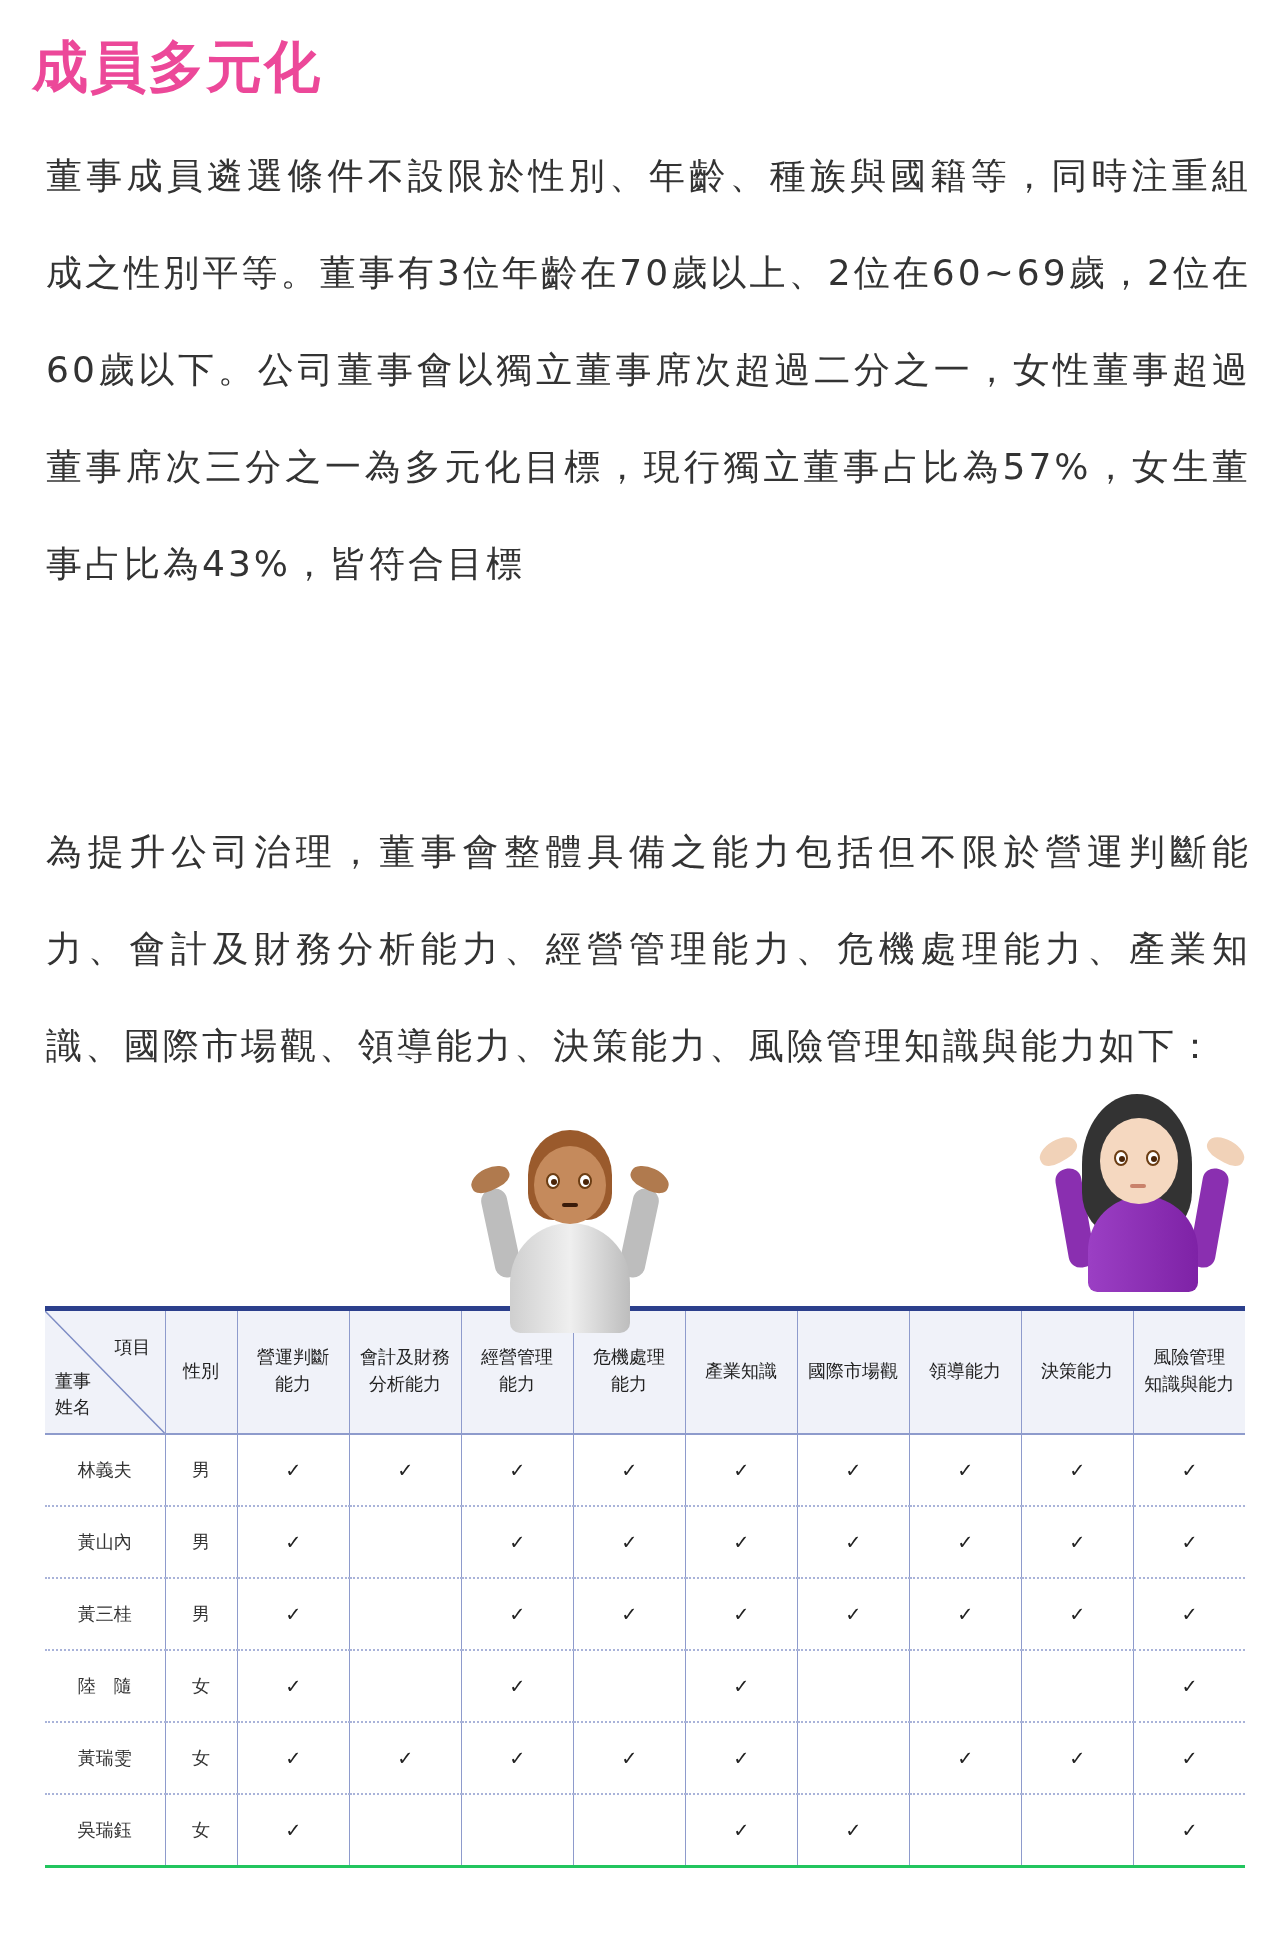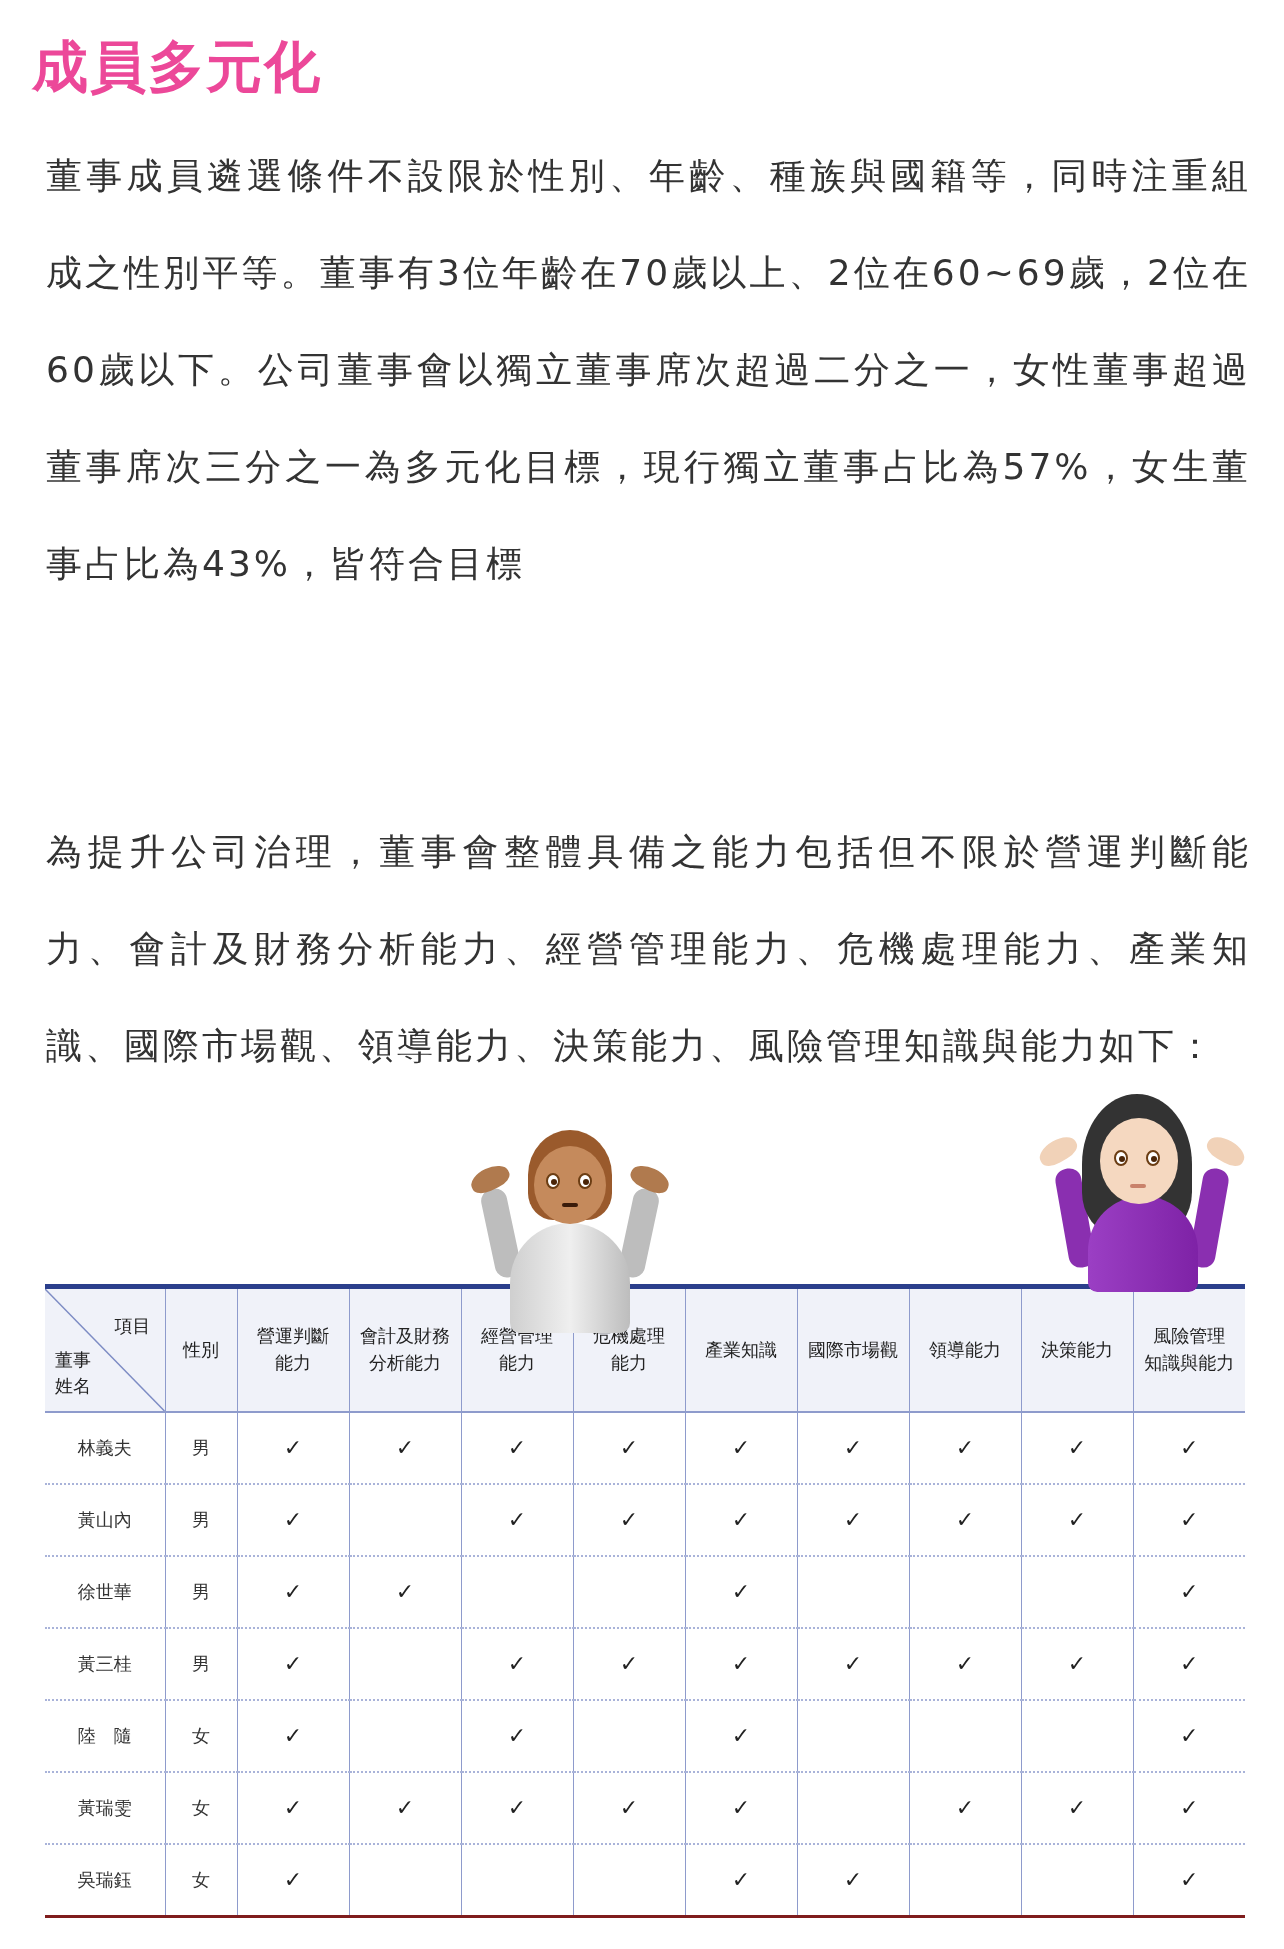--- a/index.html
+++ b/index.html
@@ -35,21 +35,22 @@
   .fig .hand { position: absolute; width: 40px; height: 22px; border-radius: 50% 50% 40% 40%; }
   .fig .eye { position: absolute; width: 14px; height: 16px; border-radius: 50%; background: #fff; border: 2px solid #6b3d13; box-sizing: border-box; }
   .fig .eye::after { content: ""; position: absolute; left: 3px; top: 4px; width: 6px; height: 6px; background: #4a2508; border-radius: 50%; }
   .fig .mouth { position: absolute; width: 16px; height: 4px; border-radius: 2px; }
 
   .table-wrap {
     position: absolute; left: 45px; top: 1284px; width: 1200px;
   }
   table {
     border-collapse: collapse; width: 1200px; table-layout: fixed;
-    font-family: Liberation Sans, sans-serif;
+    font-family: Liberation Mono, monospace;
+    margin-top: 22px;
   }
   thead tr { background: #f0f2f9; }
   thead { border-top: 5px solid #2b3f8c; }
   th {
     height: 122px; font-weight: normal; font-size: 18px; color: #222;
     line-height: 27px; text-align: center; vertical-align: middle;
     border-left: 1.5px solid #8e9bcc; border-bottom: 2px solid #8e9bcc;
     padding: 0 2px;
   }
   th:first-child { border-left: none; position: relative; }
@@ -59,21 +60,21 @@
   }
   .diag-top { position: absolute; right: 14px; top: 24px; font-size: 18px; }
   .diag-bottom { position: absolute; left: 10px; bottom: 12px; font-size: 18px; line-height: 26px; text-align: center; }
   td {
     height: 68px; font-size: 18px; color: #333; text-align: center;
     vertical-align: middle;
     border-left: 1.5px solid #8e9bcc;
     border-bottom: 2px dotted #a9b3d9;
   }
   td:first-child { border-left: none; }
-  tbody tr:last-child td { border-bottom: 3px solid #7f1d1d; }
+  tbody tr:last-child td { border-bottom: 3px solid #22c55e; }
   .check { font-size: 22px; color: #222; }
 </style>
 </head>
 <body>
 
 <h1 class="title">成員多元化</h1>
 
 <p class="para p1">董事成員遴選條件不設限於性別、年齡、種族與國籍等，同時注重組成之性別平等。董事有3位年齡在70歲以上、2位在60~69歲，2位在60歲以下。公司董事會以獨立董事席次超過二分之一，女性董事超過董事席次三分之一為多元化目標，現行獨立董事占比為57%，女生董事占比為43%，皆符合目標</p>
 
 <p class="para p2">為提升公司治理，董事會整體具備之能力包括但不限於營運判斷能力、會計及財務分析能力、經營管理能力、危機處理能力、產業知識、國際市場觀、領導能力、決策能力、風險管理知識與能力如下：</p>
@@ -164,33 +165,20 @@
           <td><span class="check"></span></td>
           <td><span class="check">✓</span></td>
           <td><span class="check">✓</span></td>
           <td><span class="check">✓</span></td>
           <td><span class="check">✓</span></td>
           <td><span class="check">✓</span></td>
           <td><span class="check">✓</span></td>
           <td><span class="check">✓</span></td>
         </tr>
         <tr>
-          <td>徐世華</td>
-          <td>男</td>
-          <td><span class="check">✓</span></td>
-          <td><span class="check">✓</span></td>
-          <td><span class="check"></span></td>
-          <td><span class="check"></span></td>
-          <td><span class="check">✓</span></td>
-          <td><span class="check"></span></td>
-          <td><span class="check"></span></td>
-          <td><span class="check"></span></td>
-          <td><span class="check">✓</span></td>
-        </tr>
-        <tr>
           <td>黃三桂</td>
           <td>男</td>
           <td><span class="check">✓</span></td>
           <td><span class="check"></span></td>
           <td><span class="check">✓</span></td>
           <td><span class="check">✓</span></td>
           <td><span class="check">✓</span></td>
           <td><span class="check">✓</span></td>
           <td><span class="check">✓</span></td>
           <td><span class="check">✓</span></td>

